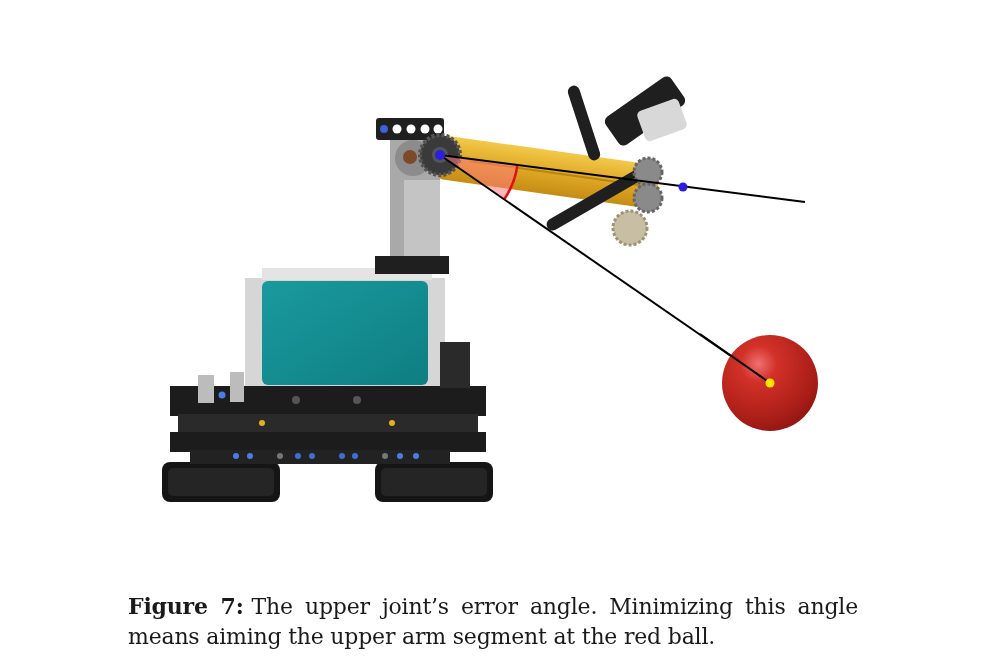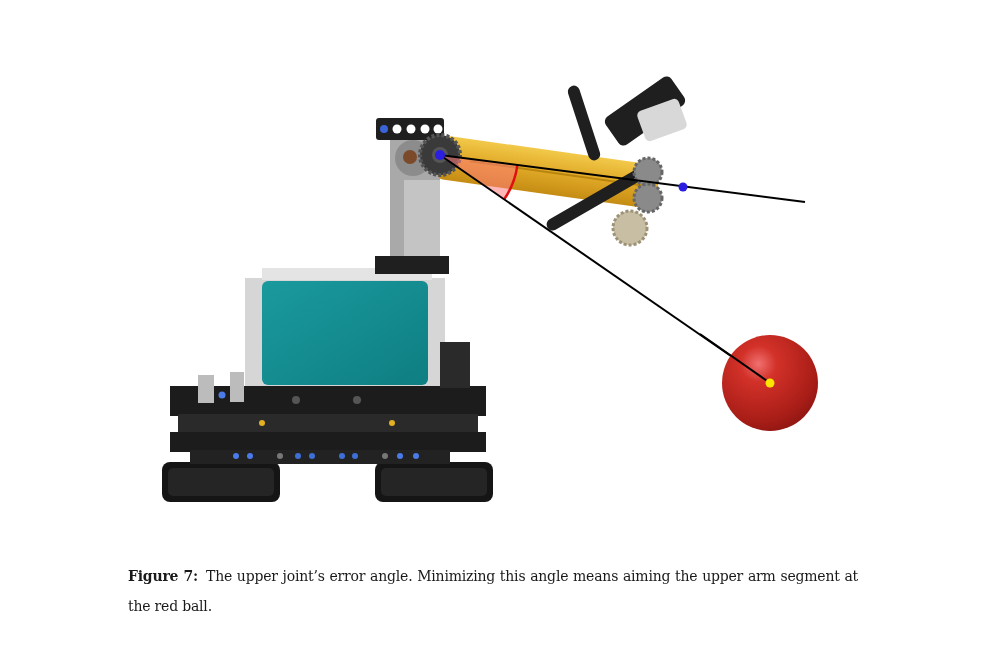--- a/index.html
+++ b/index.html
@@ -1,18 +1,18 @@
 <!DOCTYPE html>
 <html><head>
 <meta charset="utf-8">
 <style>
   html, body { margin:0; padding:0; background:#ffffff; }
   body { width:1000px; height:666px; position:relative; overflow:hidden; font-family:"DejaVu Serif", serif; }
   #figure { position:absolute; left:0; top:0; width:1000px; height:540px; }
-  #caption { position:absolute; left:128px; top:561px; width:730px; font-family:"DejaVu Serif", serif; font-size:14px; line-height:30px; color:#1a1a1a; text-align:justify; text-align-last:left; letter-spacing:-0.2px; }
+  #caption { position:absolute; left:128px; top:591px; width:730px; font-family:"DejaVu Serif", serif; font-size:22px; line-height:30px; color:#1a1a1a; text-align:justify; text-align-last:left; letter-spacing:-0.2px; }
   #caption .lbl { font-weight:bold; margin-right:8px; }
 </style>
 </head>
 <body>
 
 <div id="figure">
 <svg width="1000" height="540" viewBox="0 0 1000 540">
   <defs>
     <radialGradient id="ballGrad" cx="0.38" cy="0.3" r="0.75">
       <stop offset="0" stop-color="#f07070"></stop>

